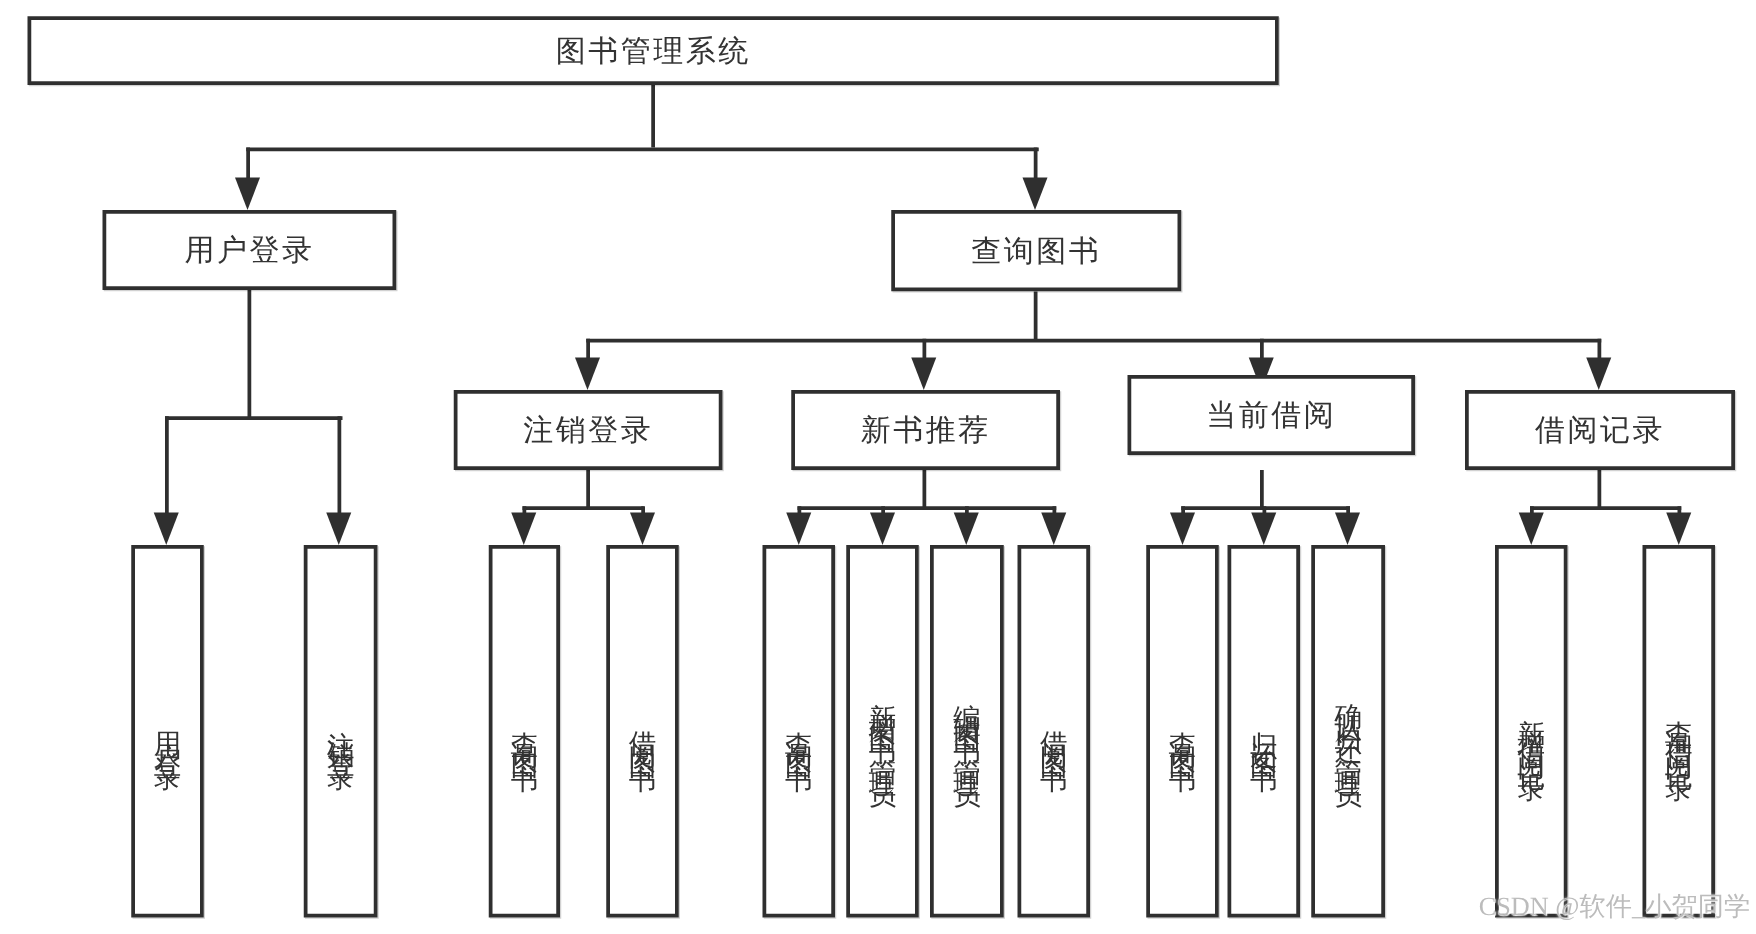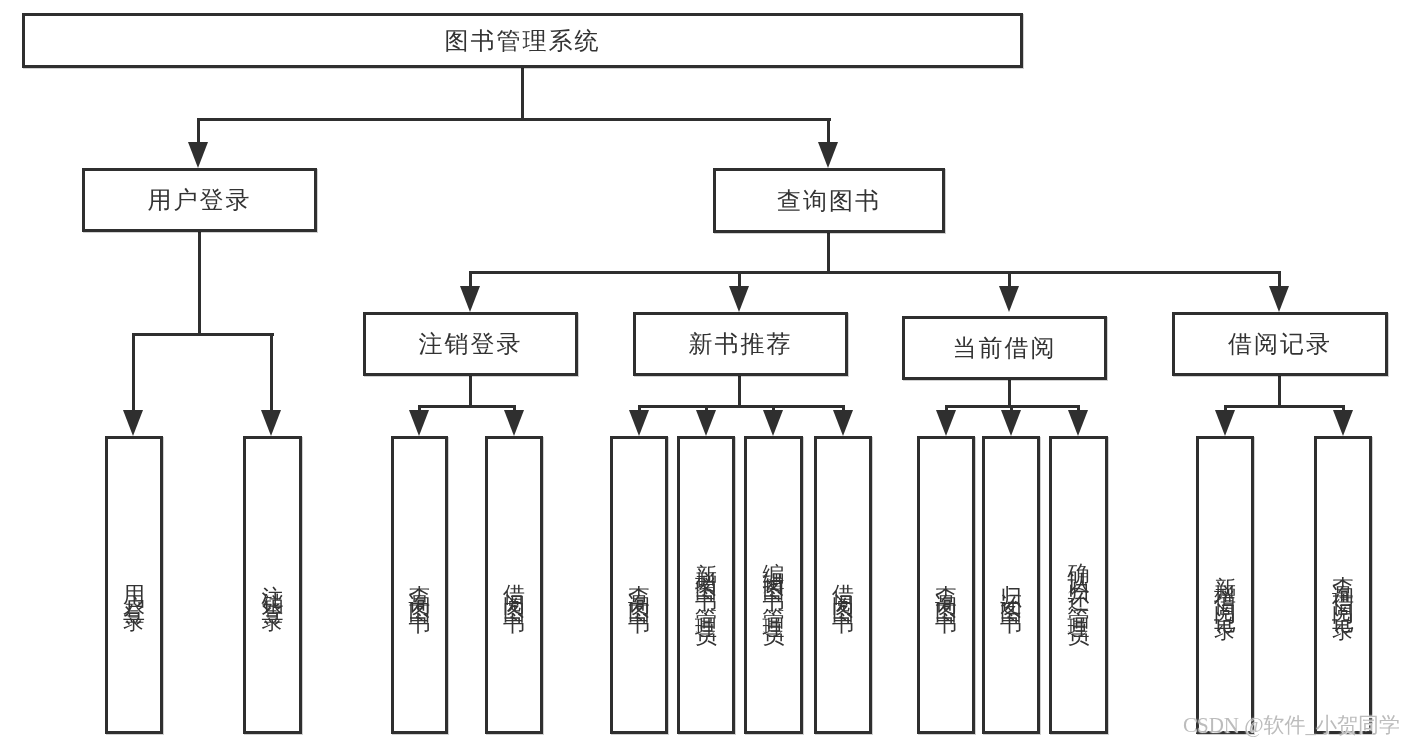--- a/index.html
+++ b/index.html
@@ -96,21 +96,21 @@
   <div class="ah" style="left:999px;top:286px"></div>
   <div class="vl" style="left:1278px;top:271px;height:20px"></div>
   <div class="ah" style="left:1269px;top:286px"></div>
 
   <div class="box" style="left:363px;top:312px;width:215px;height:64px">
     <span>注销登录</span>
   </div>
   <div class="box" style="left:633px;top:312px;width:215px;height:64px">
     <span>新书推荐</span>
   </div>
-  <div class="box" style="left:902px;top:316px;width:205px;height:64px">
+  <div class="box" style="left:902px;top:300px;width:230px;height:64px">
     <span>当前借阅</span>
   </div>
   <div class="box" style="left:1172px;top:312px;width:216px;height:64px">
     <span>借阅记录</span>
   </div>
 
   <div class="vl" style="left:469px;top:376px;height:32px"></div>
   <div class="hl" style="left:418px;top:405px;width:97px"></div>
   <div class="vl" style="left:418px;top:405px;height:10px"></div>
   <div class="ah" style="left:409px;top:410px"></div>

